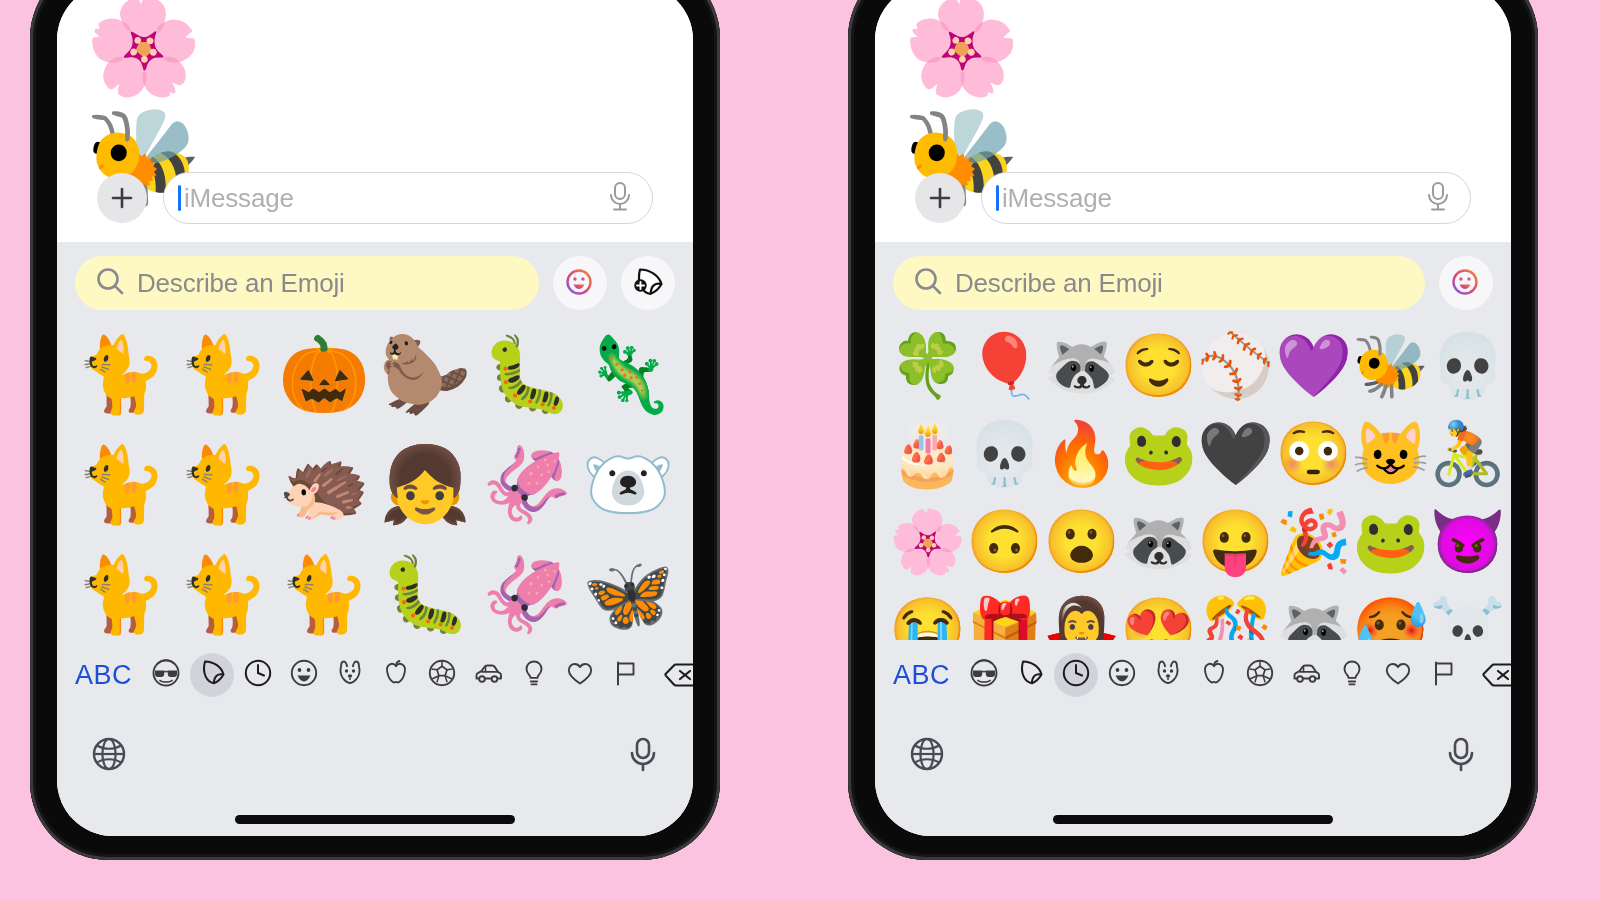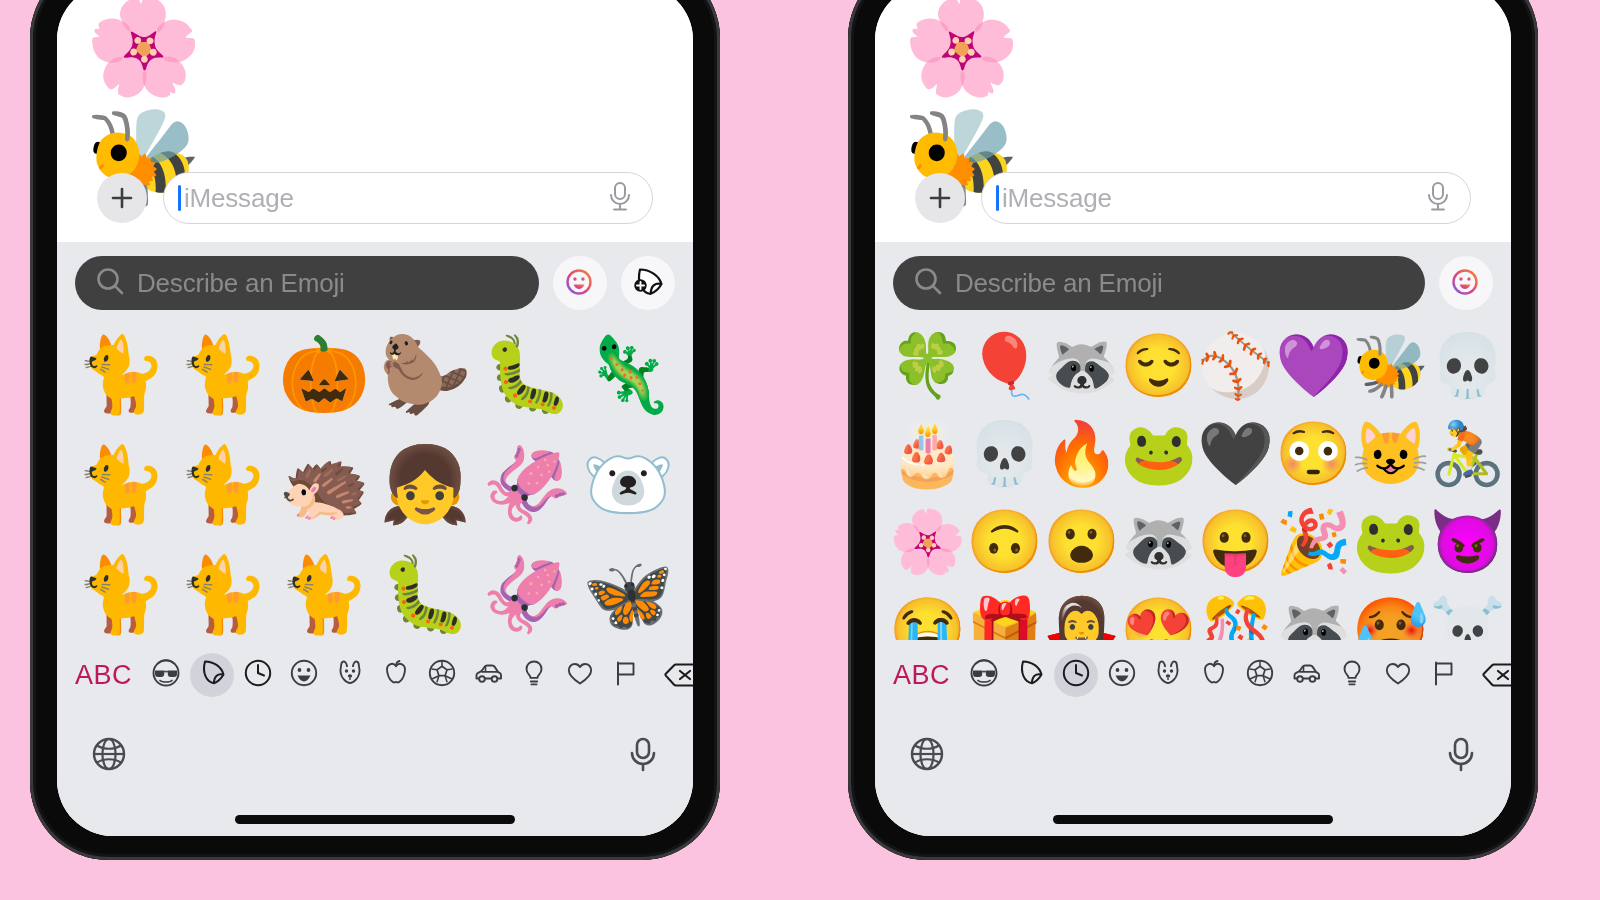--- a/index.html
+++ b/index.html
@@ -110,21 +110,21 @@
   .search-row{
     display:flex;
     align-items:center;
     gap:14px;
     padding:14px 18px 10px 18px;
     flex:0 0 auto;
   }
   .search-field{
     flex:1 1 auto;
     height:54px;
-    background:#404040;
+    background:#fef9c3;
     border-radius:27px;
     display:flex;
     align-items:center;
     gap:12px;
     padding:0 20px;
   }
   .search-ph{
     color:#8A8A8E;
     font-size:26px;
     letter-spacing:-0.2px;
@@ -168,21 +168,21 @@
   .cat-bar{
     flex:0 0 auto;
     height:70px;
     display:flex;
     align-items:center;
     padding:0 18px;
     gap:0;
   }
   .abc{
     font-size:27px;
-    color:#be185d;
+    color:#1d4ed8;
     letter-spacing:0.5px;
     margin-right:12px;
     flex:0 0 auto;
   }
   .cats{
     flex:1 1 auto;
     display:flex;
     align-items:center;
     justify-content:flex-start;
     gap:2px;

